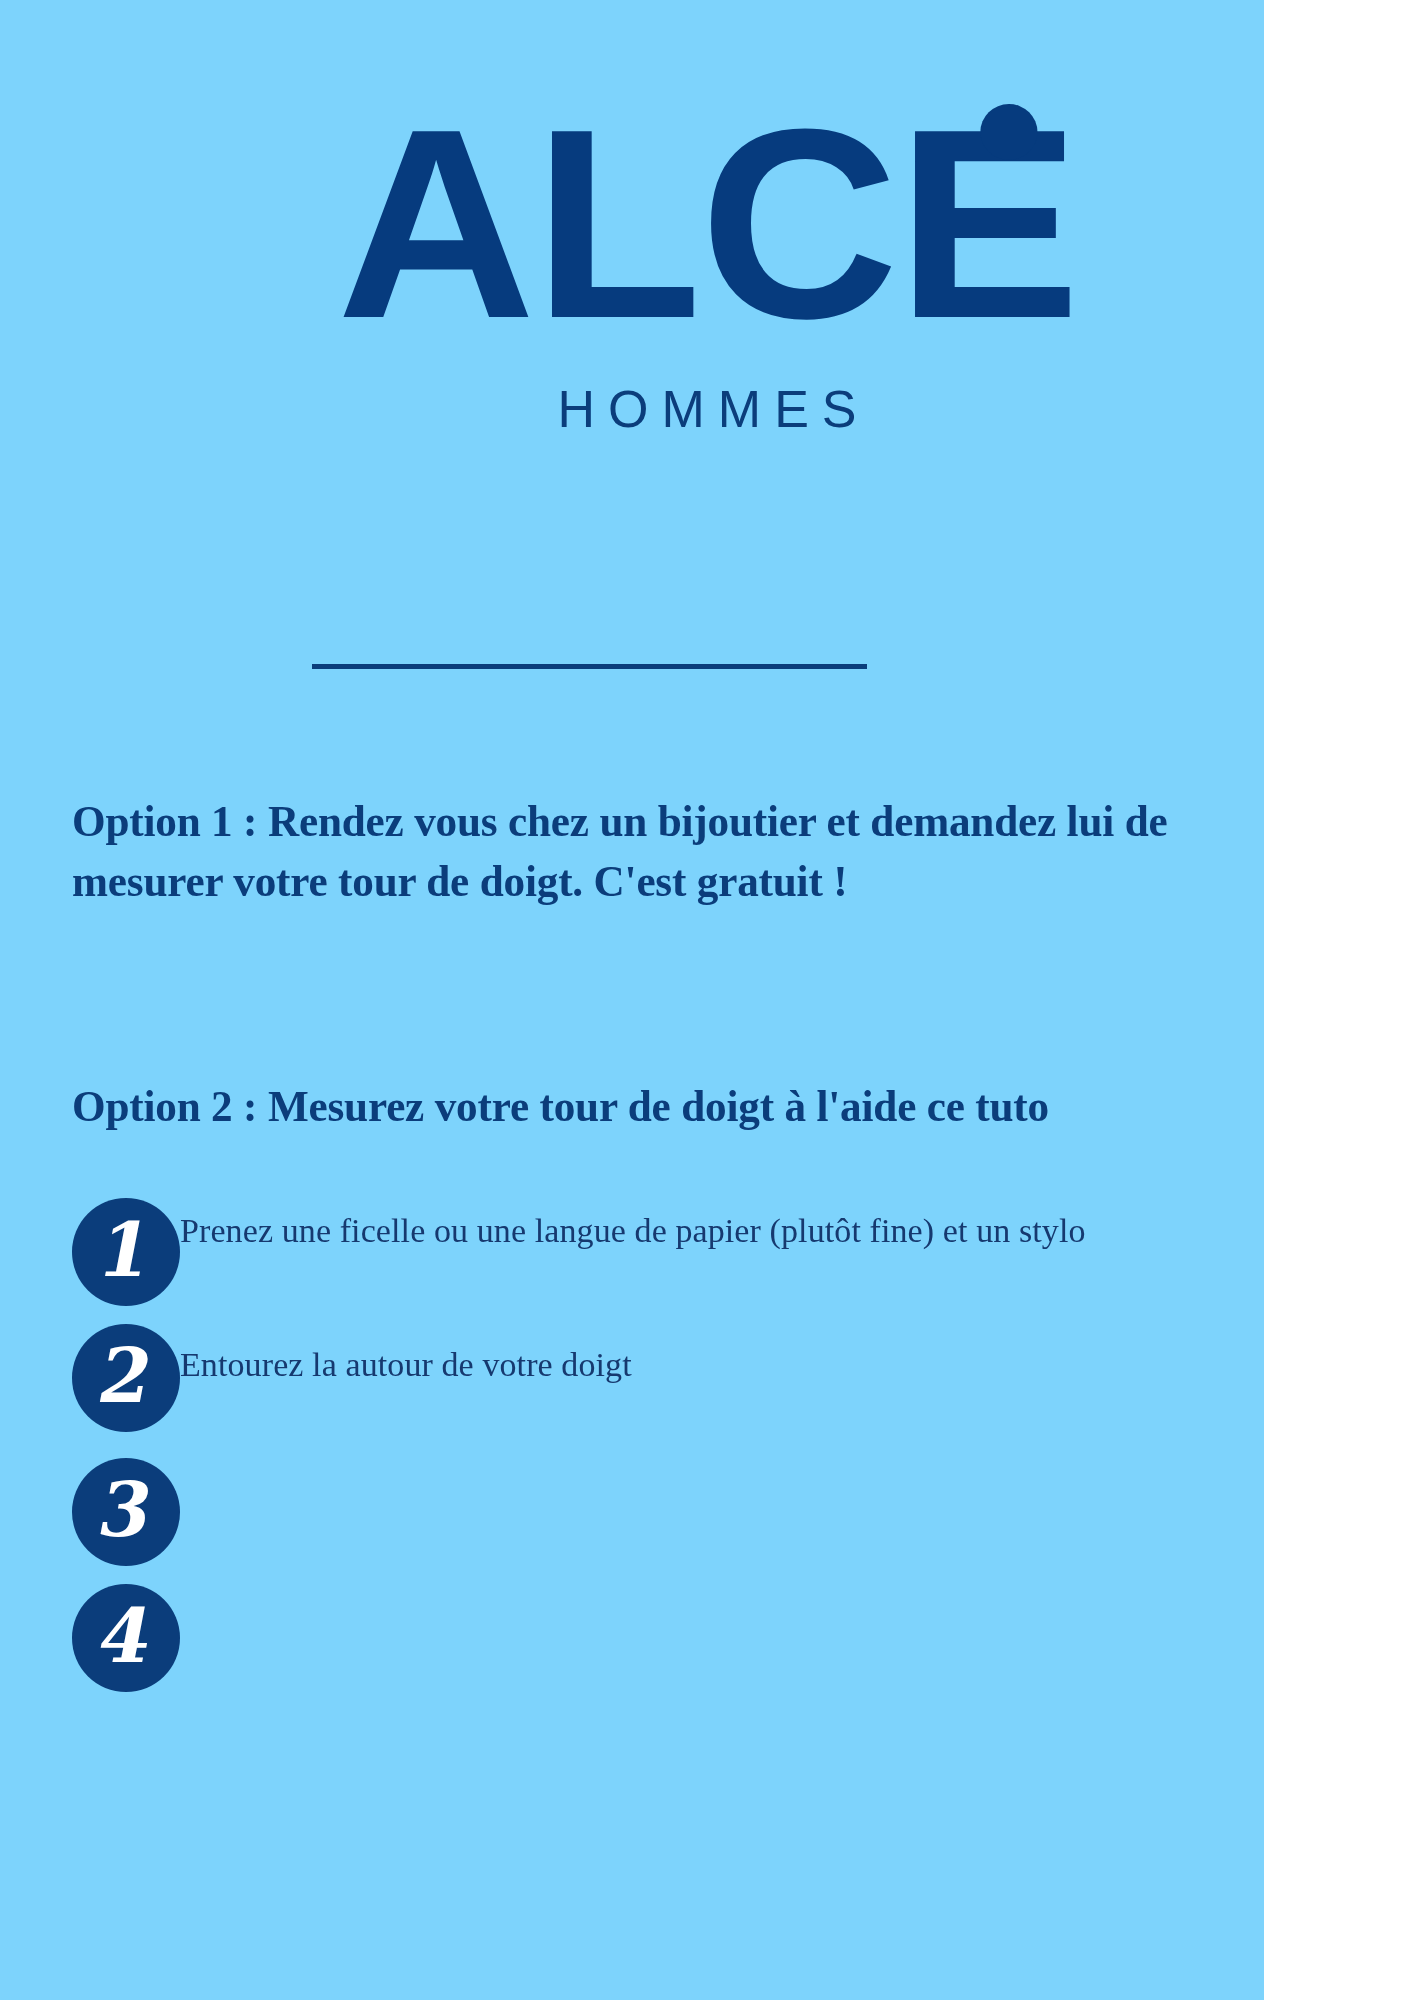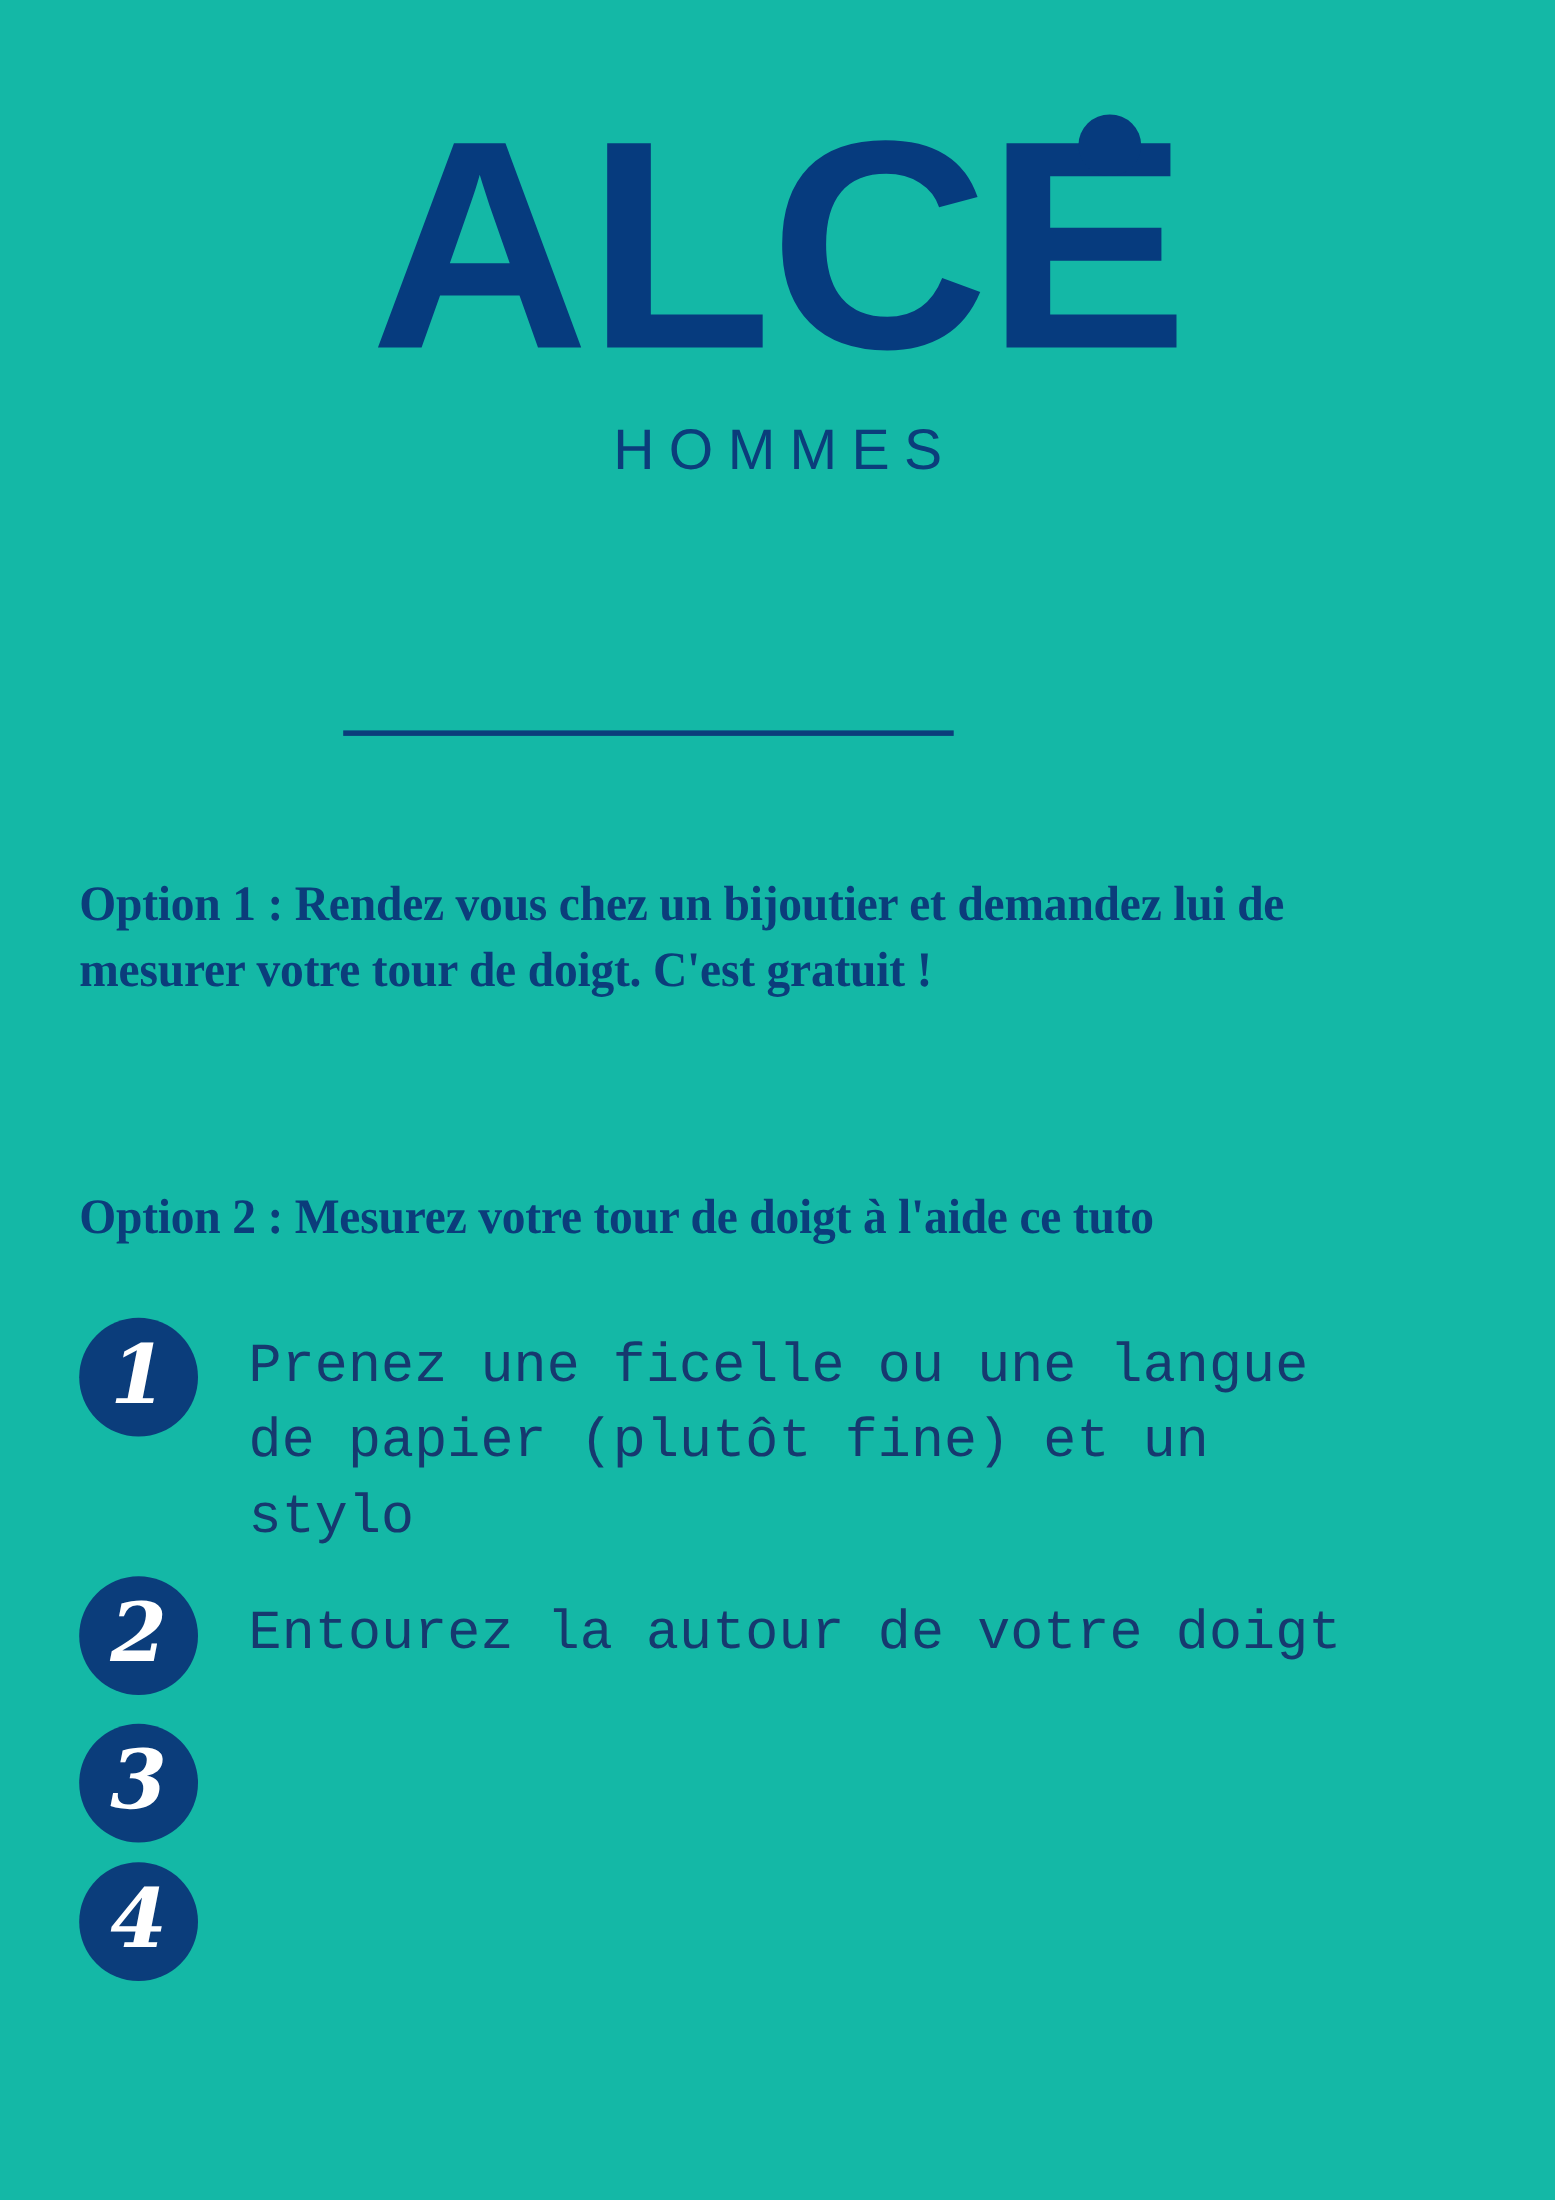--- a/index.html
+++ b/index.html
@@ -10,24 +10,24 @@
   body {
     width: 1414px;
     height: 2000px;
     font-family: "Liberation Serif", serif;
     -webkit-font-smoothing: antialiased;
     overflow: hidden;
     position: relative;
   }
 
   .page {
-    width: 1414px;
+    width: 1264px;
     height: 2000px;
     position: relative;
-    background: #14b8a6;
+    background: #7dd3fc;
   }
 
   
   .logo-block {
     position: absolute;
     top: 96px;
     left: 0;
     width: 1414px;
     text-align: center;
   }
@@ -122,26 +122,25 @@
     font-weight: bold;
     font-size: 74px;
     line-height: 1;
     letter-spacing: 0;
     padding-bottom: 4px;
     box-sizing: border-box;
   }
 
   .step-text {
     flex: 1 1 auto;
-    margin-left: 46px;
     padding-top: 10px;
     color: #16396F;
-    font-family: Liberation Mono, monospace;
+    font-family: Liberation Serif, serif;
     font-weight: normal;
-    font-size: 50px;
+    font-size: 34px;
     line-height: 1.38;
     letter-spacing: 0.1px;
     max-width: 1000px;
   }
 
   .step-1 { margin-bottom: 18px; }
   .step-2 { margin-bottom: 26px; }
   .step-3 { margin-bottom: 18px; }
   .step-4 { margin-bottom: 0; }
 

